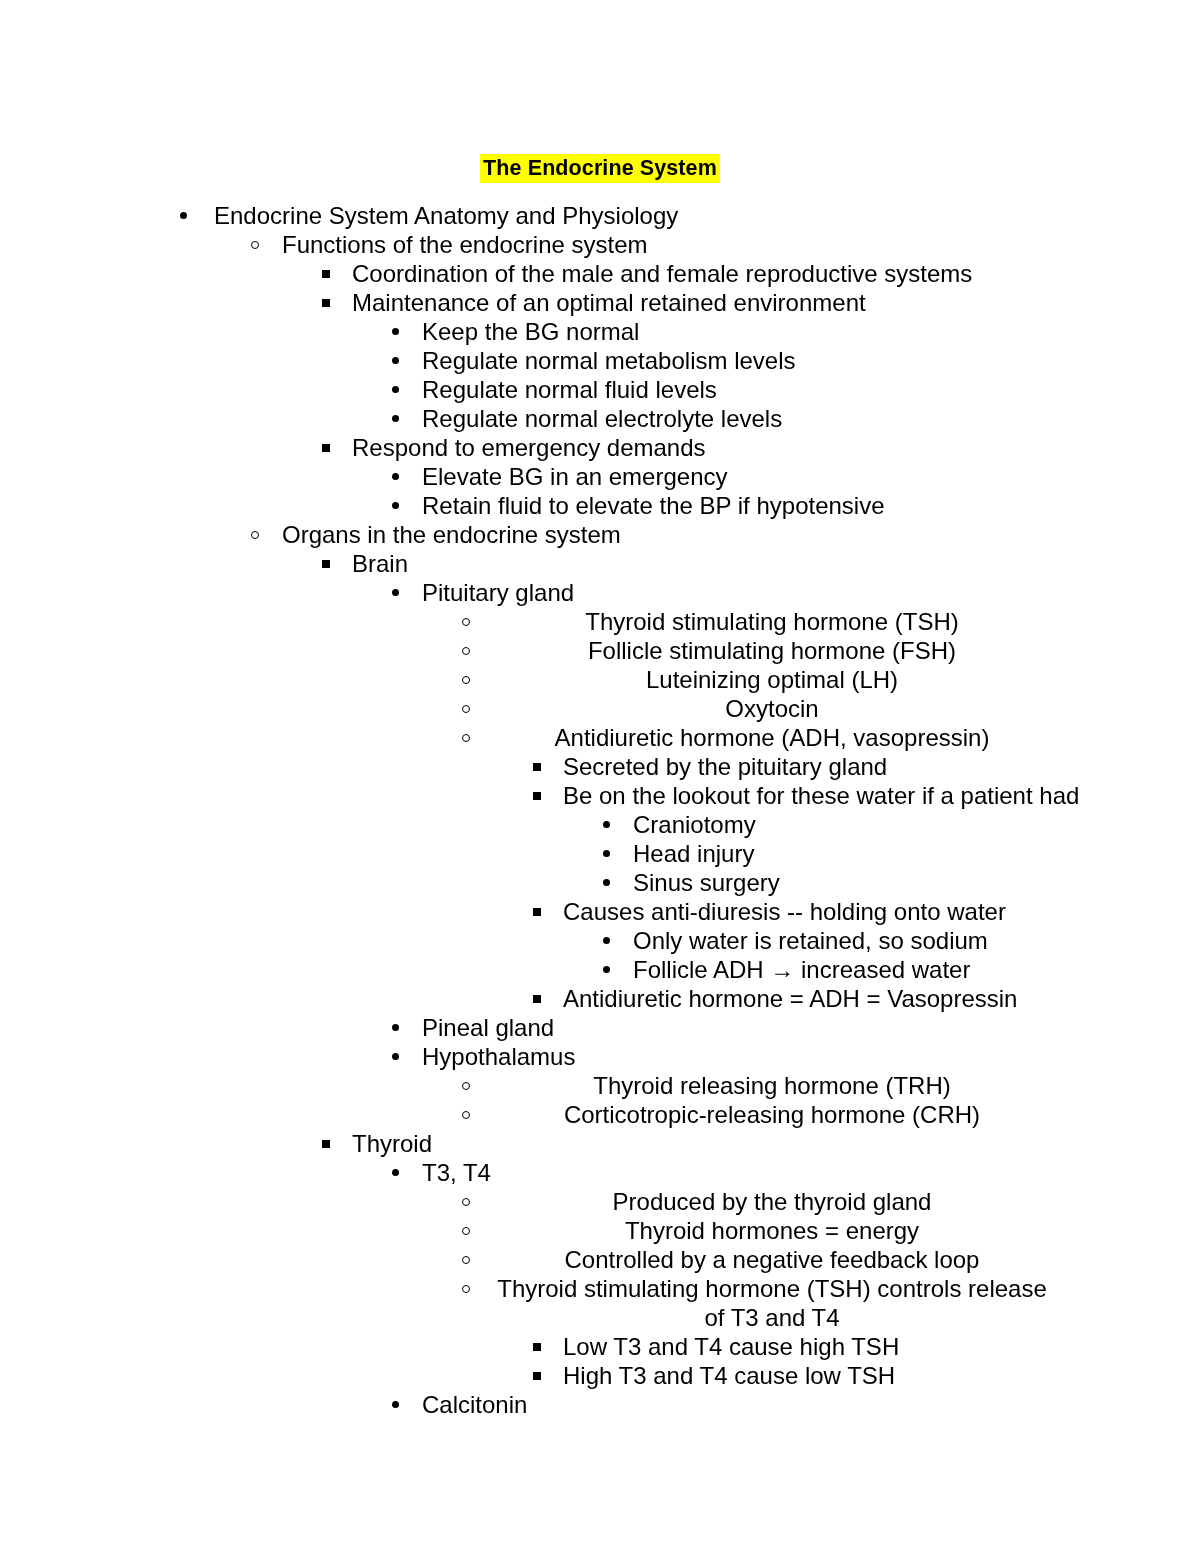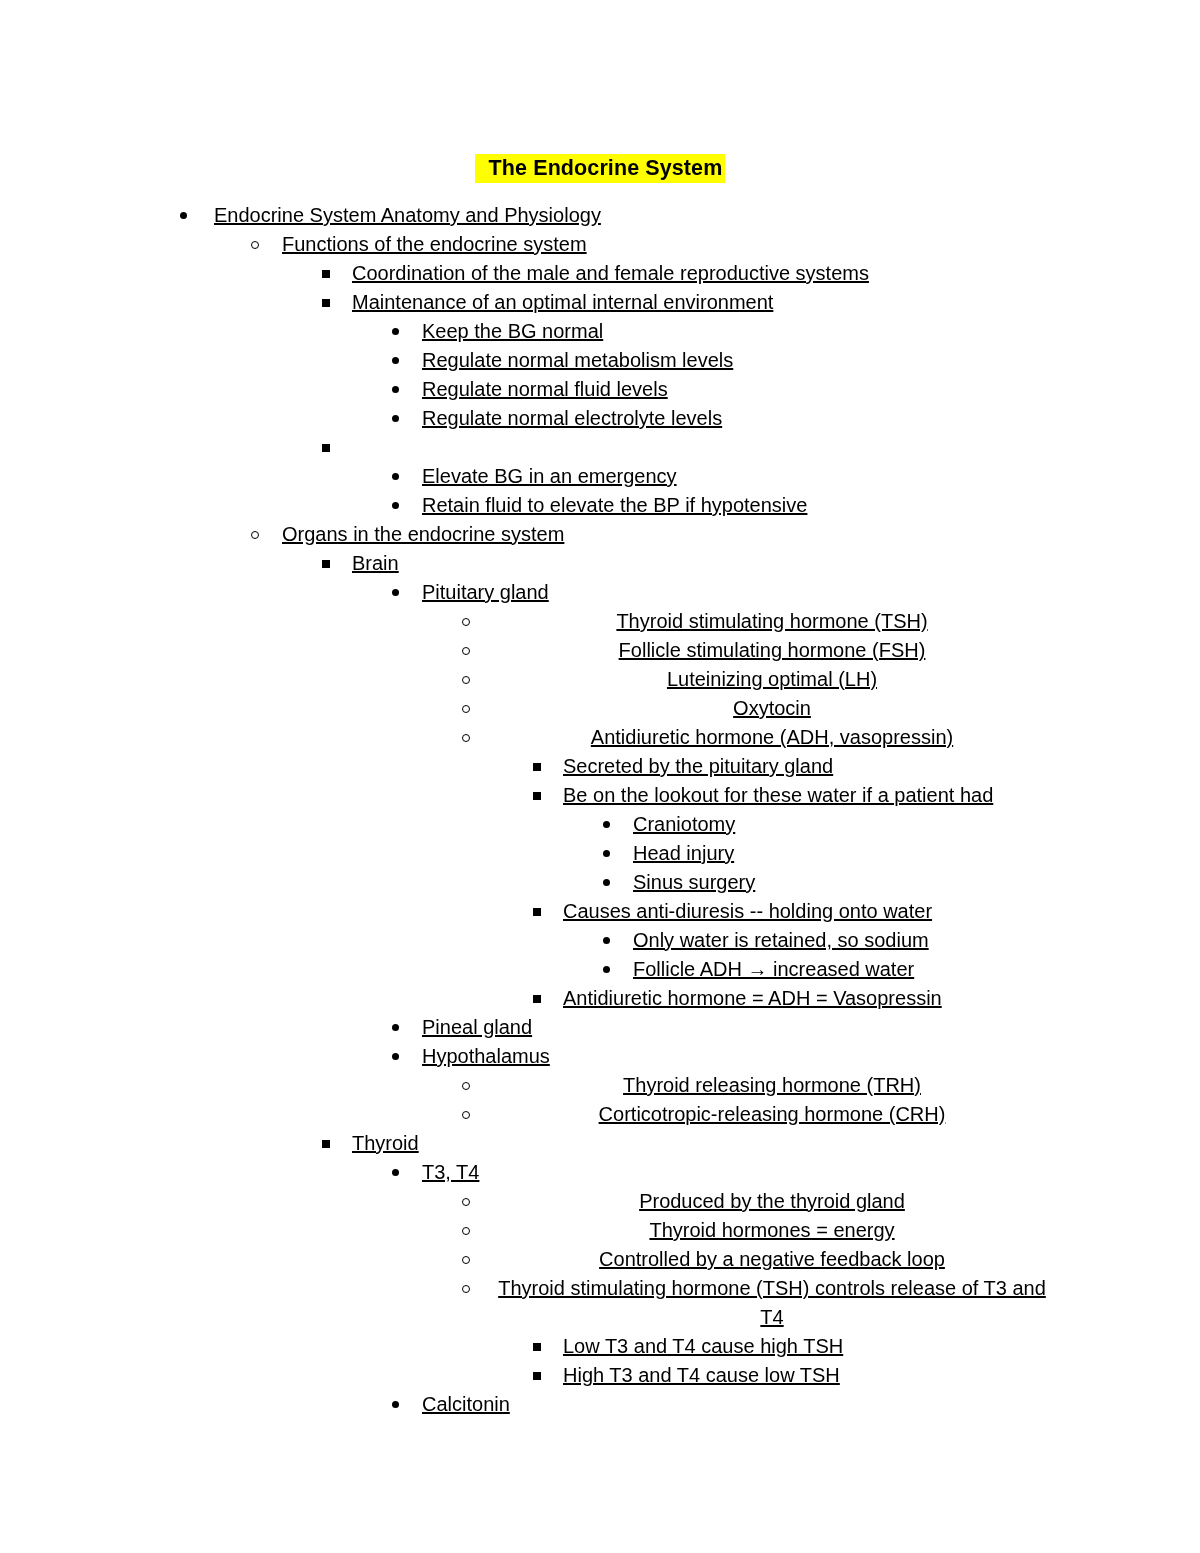--- a/index.html
+++ b/index.html
@@ -29,41 +29,40 @@
     left: 0;
     width: 1200px;
     text-align: center;
     font-size: 21.5px;
     font-weight: bold;
     letter-spacing: 0.1px;
     line-height: 29px;
   }
   #doc-title .hl {
     background: #ffff00;
-    padding: 2px 3px 3px 14px;
+    padding: 2px 3px 3px 3px;
     box-decoration-break: clone;
     -webkit-box-decoration-break: clone;
   }
 
   
   #outline {
     position: absolute;
     top: 201px;
     left: 0;
     width: 1200px;
   }
 
   .li {
     position: relative;
-    font-size: 20px;
+    font-size: 24px;
     line-height: 29px;
     min-height: 29px;
     padding-right: 79px;
     box-sizing: border-box;
-    text-decoration: underline;
   }
 
   .li > .bullet {
     position: absolute;
     top: 0;
     line-height: 29px;
     width: 24px;
     text-align: left;
     font-size: 19px;
     display: inline-block;
@@ -139,40 +138,41 @@
       <div class="li lv2">
         <span class="bullet circle"><i></i></span>
         <span class="txt">Functions of the endocrine system</span>
       </div>
       <div class="li lv3">
         <span class="bullet square"><i></i></span>
         <span class="txt">Coordination of the male and female reproductive systems</span>
       </div>
       <div class="li lv3">
         <span class="bullet square"><i></i></span>
-        <span class="txt">Maintenance of an optimal internal environment</span>
+        <span class="txt">Maintenance of an optimal retained environment</span>
       </div>
       <div class="li lv4">
         <span class="bullet disc"><i></i></span>
         <span class="txt">Keep the BG normal</span>
       </div>
       <div class="li lv4">
         <span class="bullet disc"><i></i></span>
         <span class="txt">Regulate normal metabolism levels</span>
       </div>
       <div class="li lv4">
         <span class="bullet disc"><i></i></span>
         <span class="txt">Regulate normal fluid levels</span>
       </div>
       <div class="li lv4">
         <span class="bullet disc"><i></i></span>
         <span class="txt">Regulate normal electrolyte levels</span>
       </div>
       <div class="li lv3">
         <span class="bullet square"><i></i></span>
+        <span class="txt">Respond to emergency demands</span>
       </div>
       <div class="li lv4">
         <span class="bullet disc"><i></i></span>
         <span class="txt">Elevate BG in an emergency</span>
       </div>
       <div class="li lv4">
         <span class="bullet disc"><i></i></span>
         <span class="txt">Retain fluid to elevate the BP if hypotensive</span>
       </div>
       <div class="li lv2">

